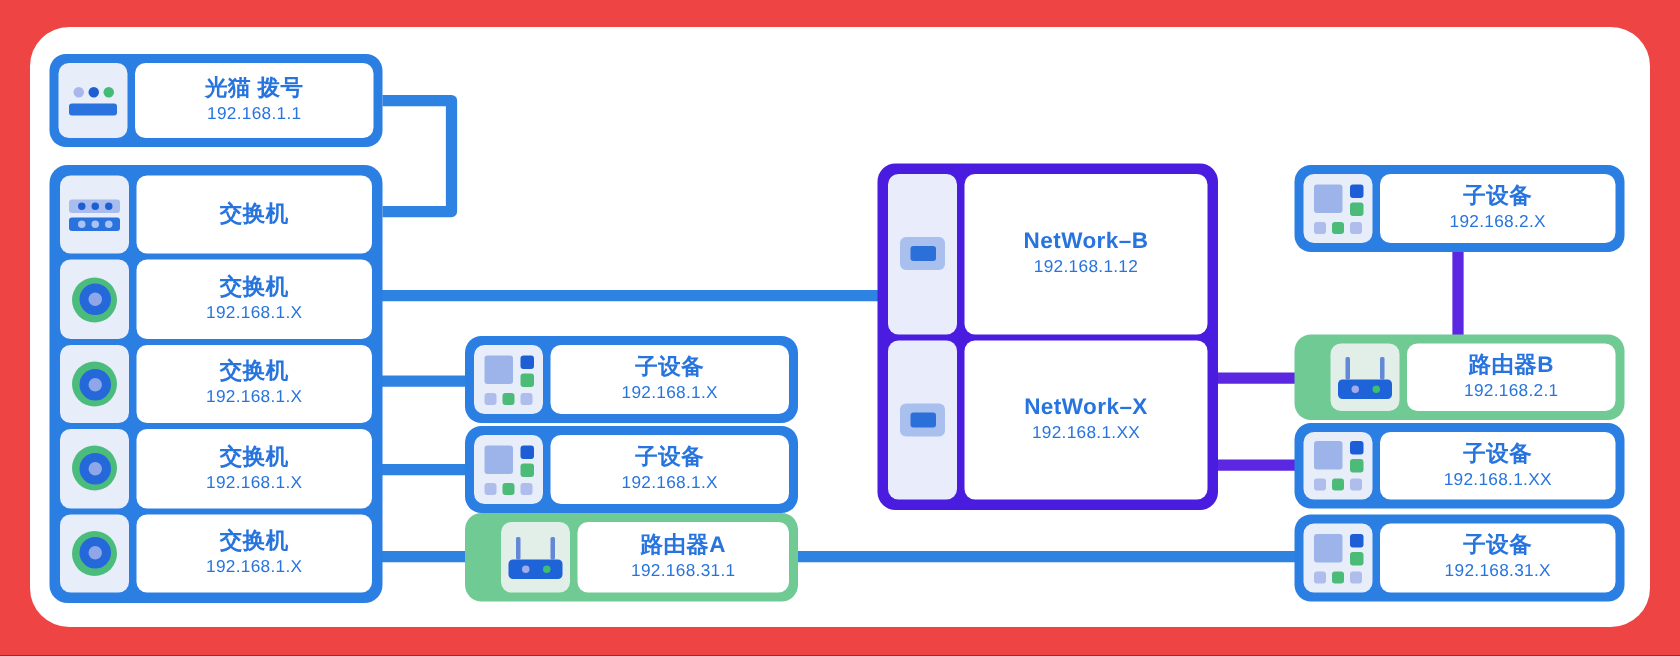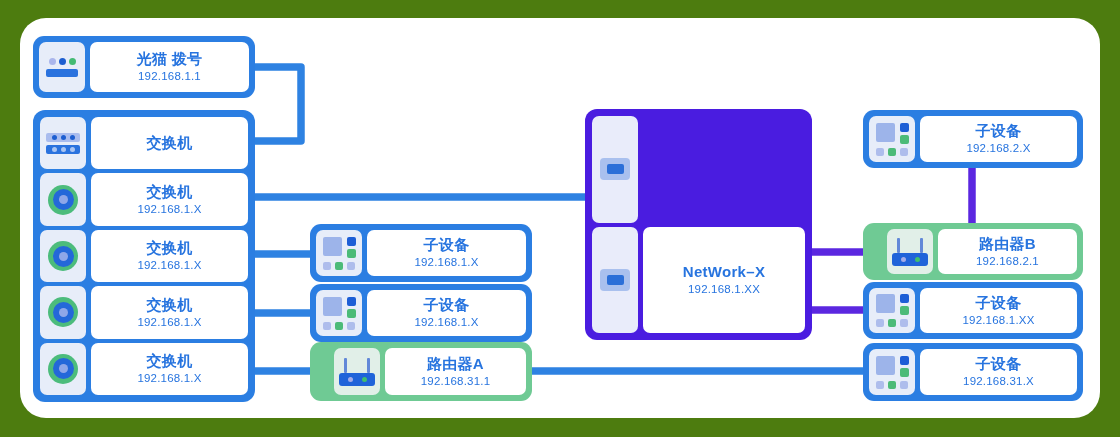--- a/index.html
+++ b/index.html
@@ -1,16 +1,16 @@
 <!DOCTYPE html>
 <html><head>
 <meta charset="utf-8">
 <style>
   html,body{margin:0;padding:0;background:#000;}
-  .stage{position:relative;width:1120px;height:437px;background:#4d7c0f;overflow:hidden;
+  .stage{position:relative;width:1120px;height:437px;background:#ef4444;overflow:hidden;
          font-family:"Liberation Sans","DejaVu Sans",sans-serif;}
   .canvas{position:absolute;left:20px;top:18px;width:1080px;height:400px;background:#ffffff;border-radius:26px;}
   svg.wires{position:absolute;left:0;top:0;}
 
   
   .node{position:absolute;border-radius:11px;padding:6px;display:flex;gap:5px;box-sizing:border-box;}
   .node.blue{background:#2b7ee2;}
   .node.green{background:#6fca94;padding-left:24px;}
   .group{position:absolute;border-radius:12px;padding:7px;display:flex;flex-direction:column;gap:4px;box-sizing:border-box;}
   .group.blue{background:#2b7ee2;}
@@ -240,20 +240,24 @@
     </div>
   </div>
 
   <div class="group purple" id="group-mini">
     <div class="row">
       <div class="tile">
         <div class="ic-port">
             <i></i>
           </div>
       </div>
+      <div class="plate">
+        <span class="lbl">NetWork–B</span>
+        <span class="ip">192.168.1.12</span>
+      </div>
     </div>
     <div class="row">
       <div class="tile">
         <div class="ic-port">
             <i></i>
           </div>
       </div>
       <div class="plate">
         <span class="lbl">NetWork–X</span>
         <span class="ip">192.168.1.XX</span>

